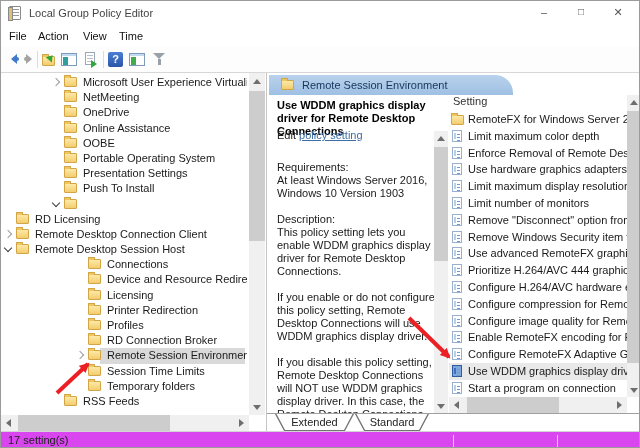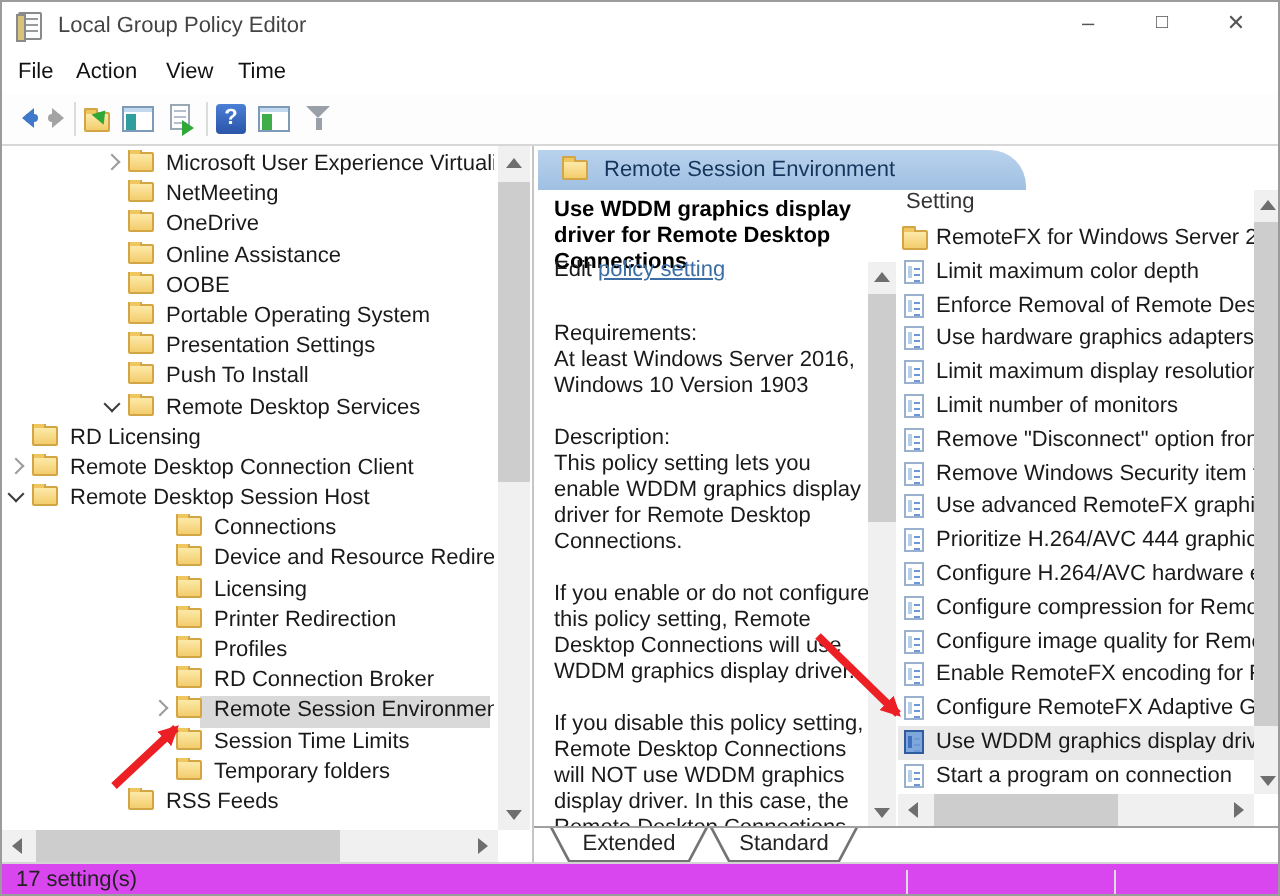--- a/index.html
+++ b/index.html
@@ -149,21 +149,21 @@
 
   <div class="tree">
     <div class="trow lvl1"><span class="chev col"></span><span class="folder"></span><span>Microsoft User Experience Virtualization</span></div>
     <div class="trow lvl1"><span class="chev"></span><span class="folder"></span><span>NetMeeting</span></div>
     <div class="trow lvl1"><span class="chev"></span><span class="folder"></span><span>OneDrive</span></div>
     <div class="trow lvl1"><span class="chev"></span><span class="folder"></span><span>Online Assistance</span></div>
     <div class="trow lvl1"><span class="chev"></span><span class="folder"></span><span>OOBE</span></div>
     <div class="trow lvl1"><span class="chev"></span><span class="folder"></span><span>Portable Operating System</span></div>
     <div class="trow lvl1"><span class="chev"></span><span class="folder"></span><span>Presentation Settings</span></div>
     <div class="trow lvl1"><span class="chev"></span><span class="folder"></span><span>Push To Install</span></div>
-    <div class="trow lvl1"><span class="chev exp"></span><span class="folder"></span><span>Remote Desktop Services</span></div>
+    <div class="trow lvl1"><span class="chev exp"></span><span class="folder"></span></div>
     <div class="trow lvl2"><span class="chev"></span><span class="folder"></span><span>RD Licensing</span></div>
     <div class="trow lvl2"><span class="chev col"></span><span class="folder"></span><span>Remote Desktop Connection Client</span></div>
     <div class="trow lvl2"><span class="chev exp"></span><span class="folder"></span><span>Remote Desktop Session Host</span></div>
     <div class="trow lvl3"><span class="chev"></span><span class="folder"></span><span>Connections</span></div>
     <div class="trow lvl3"><span class="chev"></span><span class="folder"></span><span>Device and Resource Redirection</span></div>
     <div class="trow lvl3"><span class="chev"></span><span class="folder"></span><span>Licensing</span></div>
     <div class="trow lvl3"><span class="chev"></span><span class="folder"></span><span>Printer Redirection</span></div>
     <div class="trow lvl3"><span class="chev"></span><span class="folder"></span><span>Profiles</span></div>
     <div class="trow lvl3"><span class="chev"></span><span class="folder"></span><span>RD Connection Broker</span></div>
     <div class="trow lvl3"><span class="selbg"></span><span class="chev col"></span><span class="folder"></span><span>Remote Session Environment</span></div>

